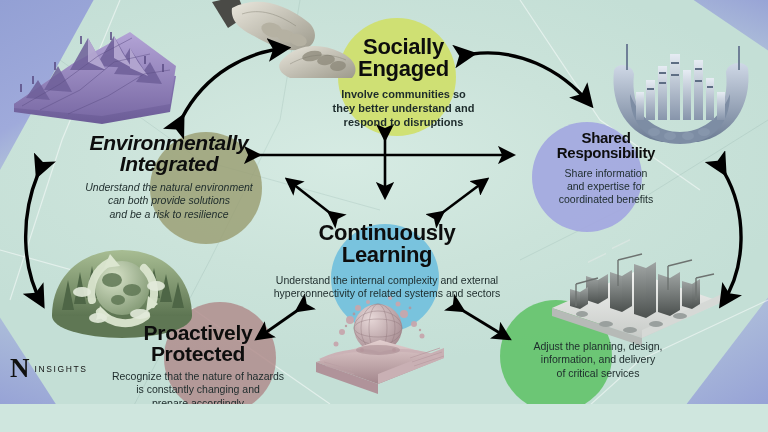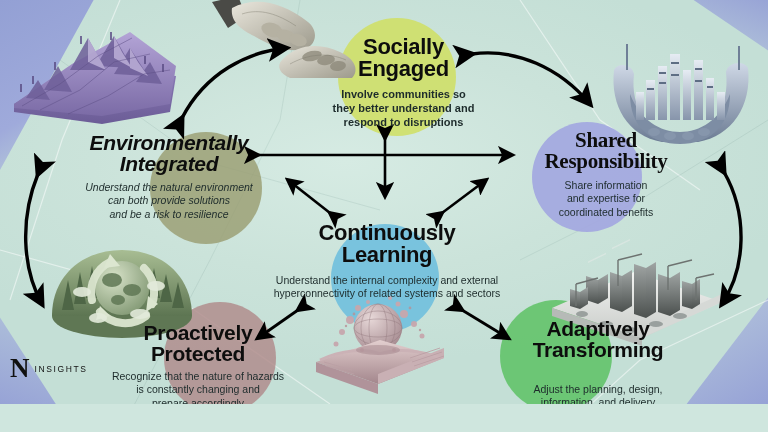--- a/index.html
+++ b/index.html
@@ -42,21 +42,21 @@
 
   #node-social{left:296px;top:36px;width:215px;}
   #node-social .title{font-size:22px;}
   #node-social .desc{font-size:11px;margin-top:6px;font-weight:bold;}
 
   #node-env{left:54px;top:132px;width:230px;font-style:italic;}
   #node-env .title{font-size:21px;}
   #node-env .desc{font-size:10.5px;margin-top:6px;}
 
   #node-shared{left:516px;top:130px;width:180px;}
-  #node-shared .title{font-size:21px;font-family:Liberation Serif, serif;}
+  #node-shared .title{font-size:15px;}
   #node-shared .desc{font-size:10.5px;margin-top:6px;}
 
   #node-learning{left:262px;top:222px;width:250px;}
   #node-learning .title{font-size:22px;}
   #node-learning .desc{font-size:10.5px;margin-top:7px;}
 
   #node-proactive{left:98px;top:322px;width:200px;}
   #node-proactive .title{font-size:21px;}
   #node-proactive .desc{font-size:10.5px;margin-top:5px;}
 
@@ -477,24 +477,20 @@
       <span>Continuously</span><br>
       <span>Learning</span>
     </div>
     <div class="desc">
       <span>Understand the internal complexity and external</span><br>
       <span>hyperconnectivity of related systems and sectors</span>
     </div>
   </div>
 
   <div class="node" id="node-adaptive">
-    <div class="title">
-      <span>Adaptively</span><br>
-      <span>Transforming</span>
-    </div>
     <div class="desc">
       <span>Adjust the planning, design,</span><br>
       <span>information, and delivery</span><br>
       <span>of critical services</span>
     </div>
   </div>
 
   <div id="logo">
     <span class="mark">N</span>
     <span class="word">INSIGHTS</span>

